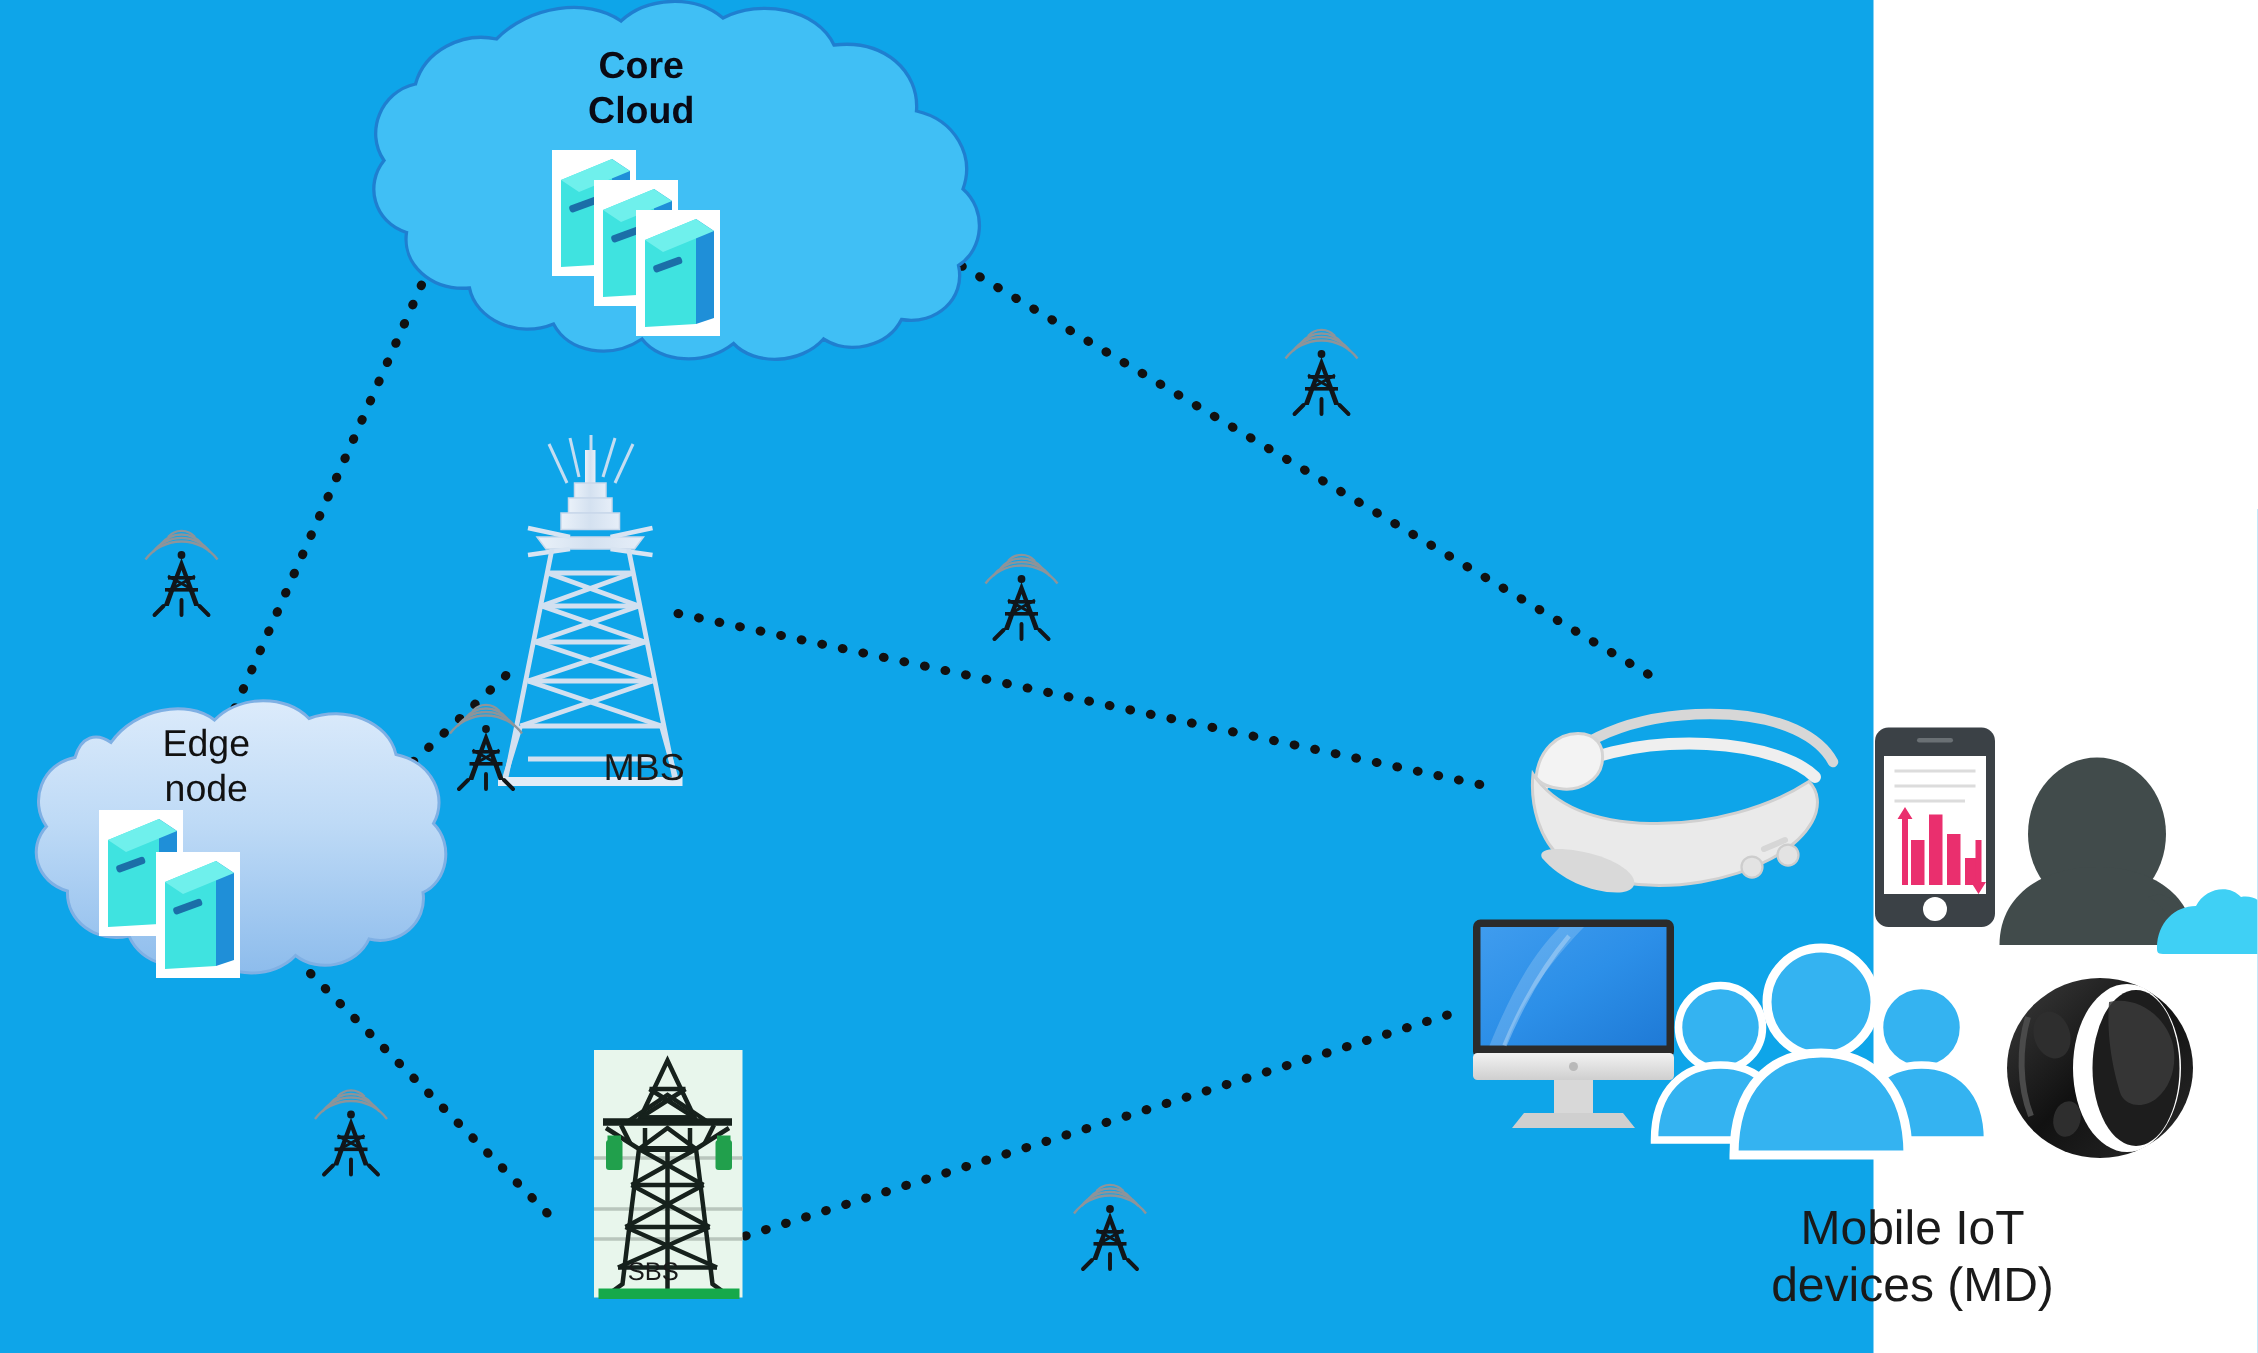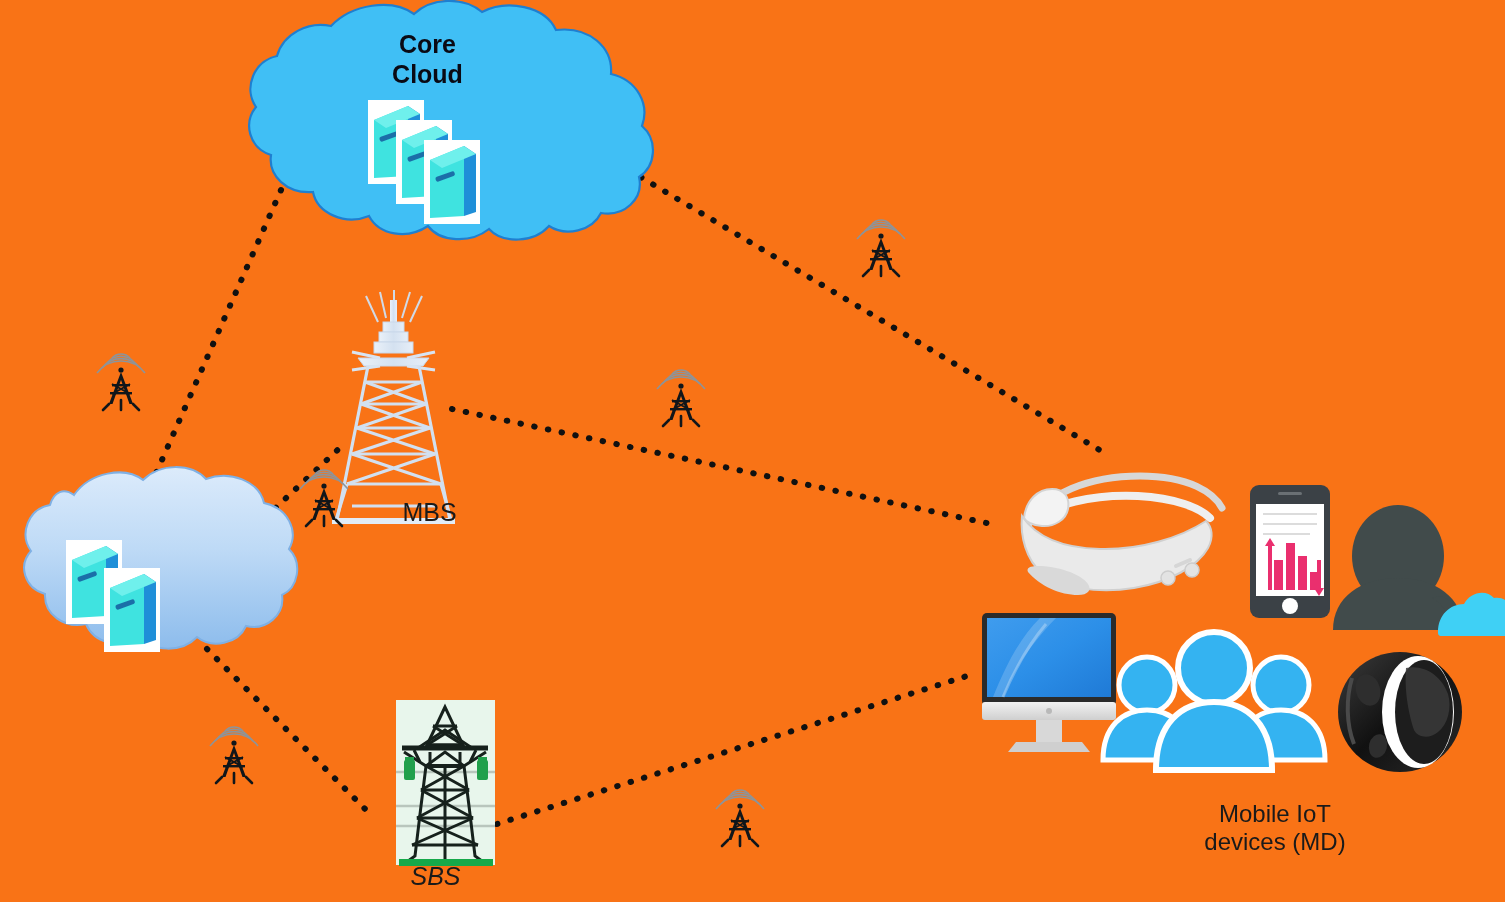--- a/index.html
+++ b/index.html
@@ -1,25 +1,25 @@
 <!DOCTYPE html>
 <html><head>
 <meta charset="utf-8">
 <style>
   html,body{margin:0;padding:0;background:#ffffff;}
   body{width:1505px;height:902px;font-family:"Liberation Sans",sans-serif;overflow:hidden;}
-  #stage{position:relative;width:1505px;height:902px;background:#f97316;}
+  #stage{position:relative;width:1249px;height:902px;background:#0ea5e9;}
   #stage > svg.layer{position:absolute;left:0;top:0;width:1505px;height:902px;}
   .lbl{position:absolute;color:#1a1a1a;font-family:"Liberation Sans",sans-serif;text-align:center;line-height:1.18;white-space:pre-line;}
   #lbl-core{left:355px;top:30px;width:145px;font-size:25px;font-weight:700;color:#0a0a14;z-index:40;}
   #lbl-edge{left:65px;top:482px;width:145px;font-size:25px;font-weight:400;color:#111;z-index:40;}
   #lbl-mbs{left:367px;top:498px;width:125px;font-size:25px;z-index:40;}
-  #lbl-sbs{left:378px;top:862px;width:115px;font-size:25px;z-index:40;font-style:italic;}
+  #lbl-sbs{left:378px;top:838px;width:115px;font-size:17px;z-index:40;}
   #lbl-ud{left:578px;top:482px;width:180px;font-size:24px;z-index:40;}
-  #lbl-md{left:1140px;top:800px;width:270px;font-size:24px;z-index:40;}
+  #lbl-md{left:1140px;top:800px;width:270px;font-size:32px;z-index:40;}
 </style>
 </head>
 <body>
 
 <div id="stage">
 
   <svg class="layer" viewBox="0 0 1505 902" style="z-index:5">
     <g fill="none" stroke="#111111" stroke-width="6" stroke-linecap="round" stroke-dasharray="0.5 13.5">
       <line x1="281" y1="190" x2="150" y2="487"></line>
       <line x1="617" y1="163" x2="1108" y2="455"></line>
@@ -247,18 +247,20 @@
       <use href="#antennaIcon" x="121" y="364"></use>
       <use href="#antennaIcon" x="681" y="380"></use>
       <use href="#antennaIcon" x="324" y="480"></use>
       <use href="#antennaIcon" x="234" y="737"></use>
       <use href="#antennaIcon" x="740" y="800"></use>
     </g>
   </svg>
 
   <div class="lbl" id="lbl-core">Core
 Cloud</div>
+  <div class="lbl" id="lbl-edge">Edge
+node</div>
   <div class="lbl" id="lbl-mbs">MBS</div>
   <div class="lbl" id="lbl-sbs">SBS</div>
   <div class="lbl" id="lbl-md">Mobile IoT
 devices (MD)</div>
 
 </div>
 
 </body></html>

